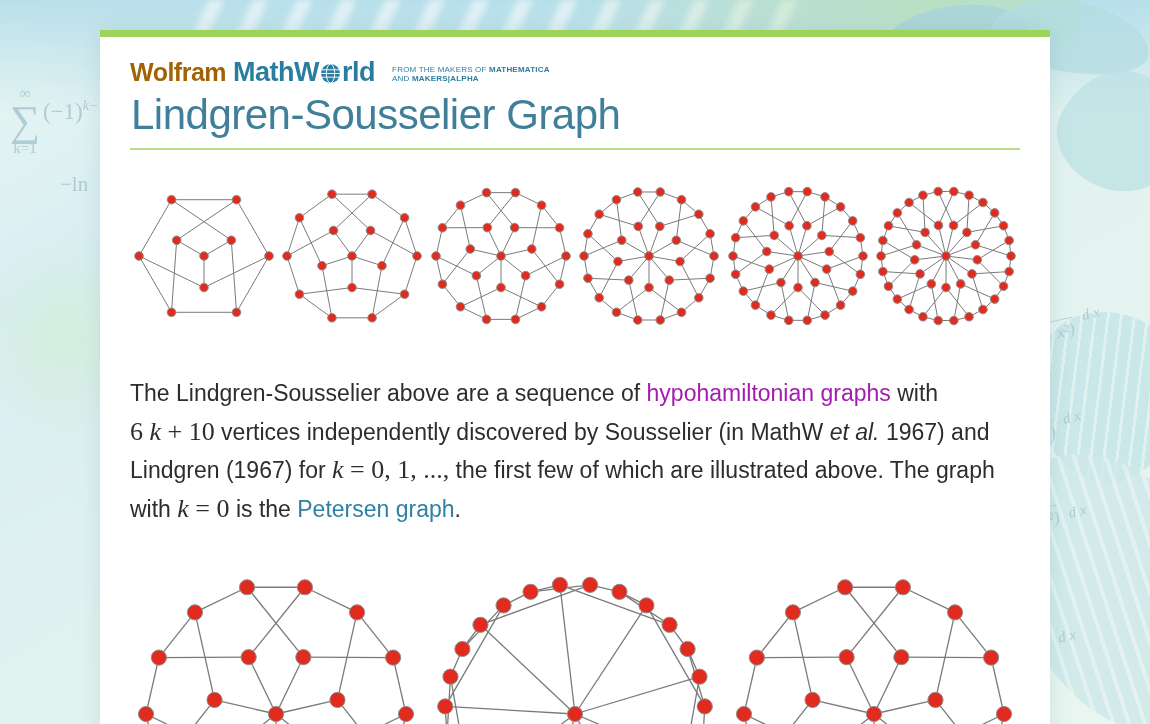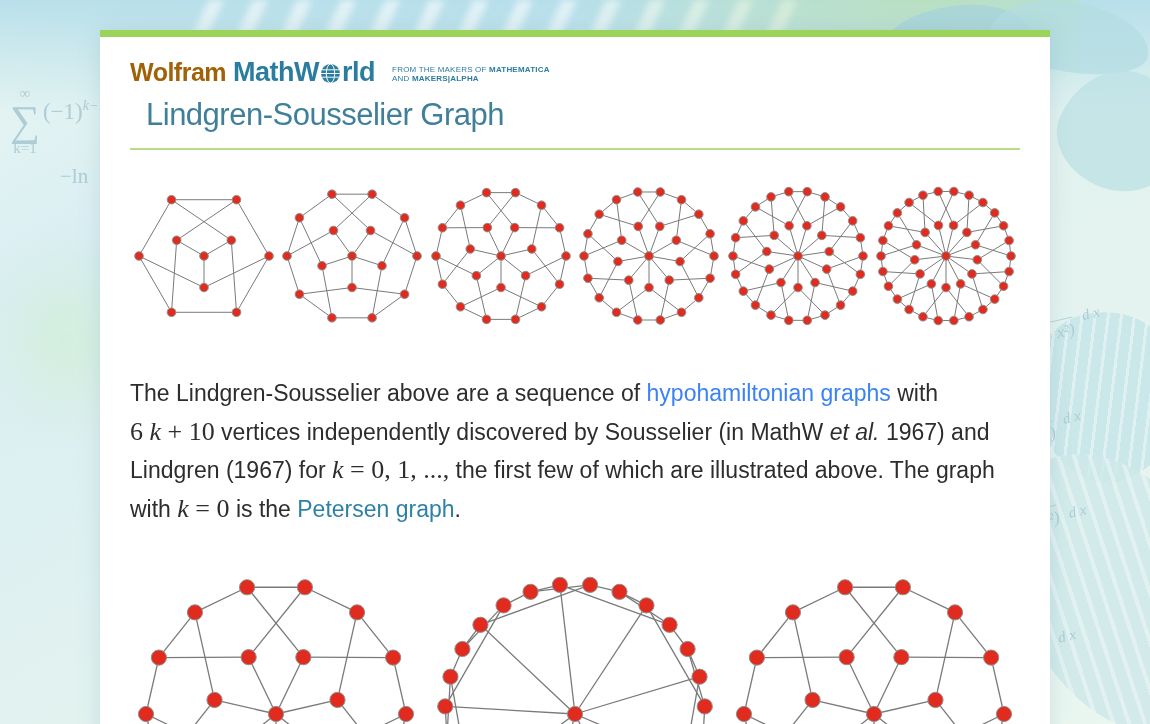--- a/index.html
+++ b/index.html
@@ -26,21 +26,21 @@
       repeating-linear-gradient(100deg,rgba(255,255,255,.4) 0 4px,rgba(0,0,0,0) 4px 15px),#cfe9ea;}
   .bg-blob-bl{position:absolute;left:-30px;top:230px;width:190px;height:220px;
     background:radial-gradient(ellipse at center,rgba(210,238,216,.8),rgba(210,238,216,0) 70%);}
   
   .bg-math{position:absolute;color:#adccd6;font-family:"Liberation Serif",serif;}
   .formula-sum{left:10px;top:86px;display:flex;align-items:flex-start;}
   .sum-col{display:flex;flex-direction:column;align-items:center;font-size:15px;line-height:15px;}
   .sigma{font-size:42px;line-height:40px;}
   .sum-body{font-size:23px;margin-top:12px;margin-left:3px;}
   .sum-body sup{font-size:14px;font-style:italic;}
-  .formula-ln{left:60px;top:164px;font-size:21px;}
+  .formula-ln{left:60px;top:172px;font-size:21px;}
   .frac{display:inline-flex;align-items:center;transform:rotate(-13deg);font-style:italic;font-size:17px;}
   .fcol{display:inline-flex;flex-direction:column;align-items:flex-start;}
   .den{border-top:1.4px solid #b5d5db;padding-top:2px;}
   .dx{margin-left:10px;font-size:15px;}
   .frac.f0{position:absolute;left:1015px;top:300px;}
   .frac.f1{position:absolute;left:1010px;top:402px;}
   .frac.f2{position:absolute;left:1025px;top:505px;}
   .frac.f3{position:absolute;left:1030px;top:628px;}
   
   .card{position:absolute;left:100px;top:30px;width:950px;height:800px;background:#ffffff;
@@ -48,21 +48,21 @@
   .topbar{height:7px;width:100%;}
   .content{padding:0 30px;}
   
   .logo-row{display:flex;align-items:flex-end;margin-top:19px;height:29px;}
   .logo-wolfram{font-size:25px;font-weight:bold;color:#a16207;letter-spacing:-.5px;line-height:26px;}
   .logo-mathworld{font-size:27px;font-weight:bold;letter-spacing:-.5px;line-height:26px;margin-left:7px;display:flex;align-items:flex-end;text-align:center;}
   .logo-mathworld svg{margin:0 1px 1px 1px;}
   .logo-tagline{margin-left:17px;font-size:8px;line-height:9px;letter-spacing:.2px;margin-bottom:2px;}
   .logo-tagline b{font-weight:bold;}
   
-  h1.title{margin:6px 0 0 16px;font-size:31px;font-weight:400;letter-spacing:-.5px;line-height:48px;}
+  h1.title{margin:6px 0 0 1px;font-size:42px;font-weight:400;letter-spacing:-.5px;line-height:48px;}
   .divider{margin-top:9px;border-bottom:2px solid #b9dc84;}
   
   .fig-row1{margin-top:32px;display:flex;justify-content:space-between;height:148px;}
   .fig-row2{margin-top:20px;display:flex;justify-content:space-between;height:176px;}
   
   .para{margin-top:44px;font-size:23px;line-height:38.5px;color:#2d2d2d;white-space:pre-wrap;width:895px;}
   .para a.mw-link{text-decoration:none;}
   .para .math{font-family:"Liberation Serif",serif;font-size:26px;}
   .para .math i{font-style:italic;}
 </style>
@@ -543,21 +543,21 @@
           <circle cx="48.055433627702485" cy="91.90824114069969" r="4.3" fill="#e02b1e" stroke="#8f8f8f" stroke-width="1"></circle>
           <circle cx="42.704852744058854" cy="77.79991884504908" r="4.3" fill="#e02b1e" stroke="#8f8f8f" stroke-width="1"></circle>
           <circle cx="44.523612949342294" cy="62.821080935984064" r="4.3" fill="#e02b1e" stroke="#8f8f8f" stroke-width="1"></circle>
           <circle cx="53.095058198958924" cy="50.403198663906046" r="4.3" fill="#e02b1e" stroke="#8f8f8f" stroke-width="1"></circle>
           <circle cx="66.45557368333472" cy="43.391059205643714" r="4.3" fill="#e02b1e" stroke="#8f8f8f" stroke-width="1"></circle>
           <circle cx="81.54442631666525" cy="43.39105920564371" r="4.3" fill="#e02b1e" stroke="#8f8f8f" stroke-width="1"></circle>
           <circle cx="74" cy="74" r="4.3" fill="#e02b1e" stroke="#8f8f8f" stroke-width="1"></circle>
         </svg>
       </div>
 
-    <p class="para"><span>The Lindgren-Sousselier above are a sequence of </span><a href="#" class="mw-link" style="color: #3b82f6;">hypohamiltonian graphs</a><span> with
+    <p class="para"><span>The Lindgren-Sousselier above are a sequence of </span><a href="#" class="mw-link" style="color: #a21caf;">hypohamiltonian graphs</a><span> with
 </span><span class="math">6 <i>k</i> + 10</span><span> vertices independently discovered by Sousselier (in MathW </span><em>et al.</em><span> 1967) and
 Lindgren (1967) for </span><span class="math"><i>k</i> = 0, 1, ...,</span><span> the first few of which are illustrated above. The graph
 with </span><span class="math"><i>k</i> = 0</span><span> is the </span><a href="#" class="mw-link" style="color: rgb(46, 129, 165);">Petersen graph</a><span>.</span></p>
 
     <div class="fig-row2" id="fig-row2">
         <svg width="292" height="176">
           <line x1="174.92772141432087" y1="36.259371416362924" x2="227.05367424163535" y2="61.36190727915613" stroke="#7a7a7a" stroke-width="1.3"></line>
           <line x1="227.05367424163535" y1="61.36190727915613" x2="263.1259528273145" y2="106.59511391471744" stroke="#7a7a7a" stroke-width="1.3"></line>
           <line x1="263.1259528273145" y1="106.59511391471744" x2="276" y2="163" stroke="#7a7a7a" stroke-width="1.3"></line>
           <line x1="276" y1="163" x2="263.1259528273145" y2="219.40488608528256" stroke="#7a7a7a" stroke-width="1.3"></line>

